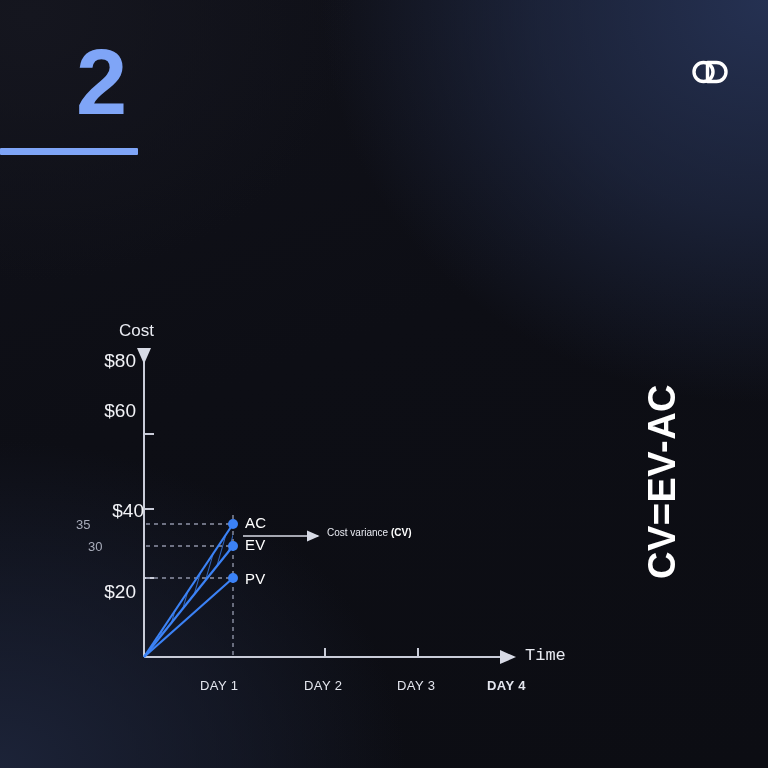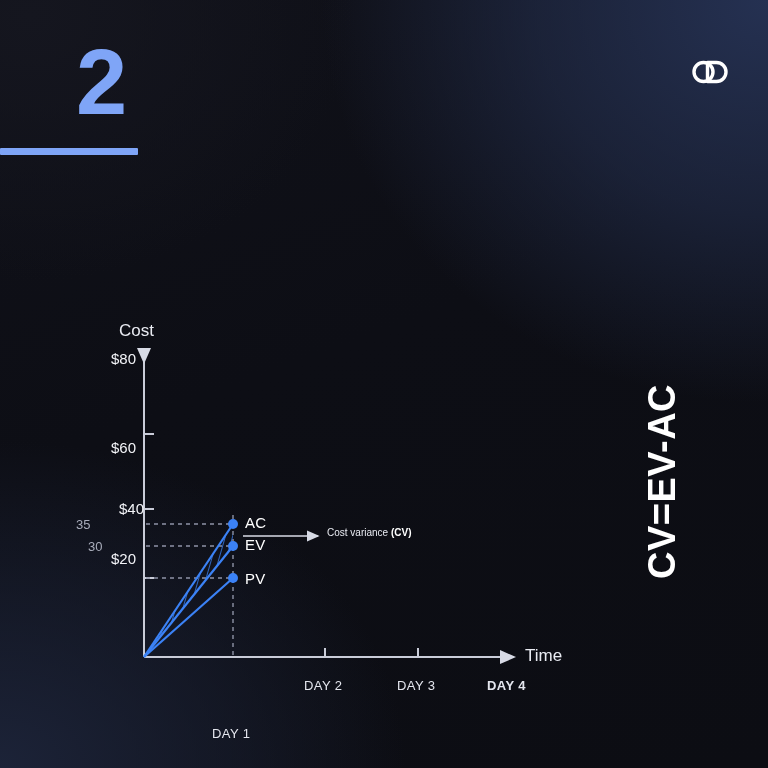--- a/index.html
+++ b/index.html
@@ -60,21 +60,21 @@
     letter-spacing: 0.5px;
     white-space: nowrap;
   }
 
   
   .chart { position: absolute; left: 0; top: 0; width: 768px; height: 768px; }
   .chart-overlay { position: absolute; left: 0; top: 0; width: 768px; height: 768px; }
 
   .lbl { position: absolute; color: #ffffff; white-space: nowrap; }
   .axis-title { font-size: 17px; color: #e9ebf2; }
-  .ytick-major { font-size: 15px; color: #f2f3f7; text-align: right; }
+  .ytick-major { font-size: 19px; color: #f2f3f7; text-align: right; }
   .ytick-minor { font-size: 13px; color: #a8acba; text-align: left; }
   .xtick { font-size: 13px; color: #e4e6ee; letter-spacing: 0.4px; }
   .series-lbl { font-size: 15px; font-weight: normal; color: #ffffff; letter-spacing: 0.3px; }
   .cv-note { font-size: 10px; color: #e9ebf2; white-space: nowrap; }
   .cv-note b { font-weight: bold; color: #ffffff; }
 </style>
 </head>
 <body>
 
 <div id="slide">
@@ -131,31 +131,31 @@
     <circle cx="233" cy="546" r="5" fill="#3b82f6"></circle>
     <circle cx="233" cy="578" r="5" fill="#3b82f6"></circle>
 
     <line x1="243" y1="536" x2="318" y2="536" stroke="#d8dbe6" stroke-width="1.6" marker-end="url(#arrowWhite)"></line>
   </svg>
 
   <div class="chart-overlay">
 
     <div class="lbl axis-title" style="left:119px; top:321px;">Cost</div>
 
-    <div class="lbl axis-title" style="left:525px; top:646px;">Time</div>
+    <div class="lbl axis-title" style="left:525px; top:646px;font-family:Liberation Mono, monospace;">Time</div>
 
     <div class="lbl ytick-major" style="left:56px; top:350px; width:80px;">$80</div>
-    <div class="lbl ytick-major" style="left:56px; top:439px; width:80px;">$60</div>
+    <div class="lbl ytick-major" style="left:56px; top:400px; width:80px;">$60</div>
     <div class="lbl ytick-major" style="left:64px; top:500px; width:80px;">$40</div>
-    <div class="lbl ytick-major" style="left:56px; top:550px; width:80px;">$20</div>
+    <div class="lbl ytick-major" style="left:56px; top:581px; width:80px;">$20</div>
 
     <div class="lbl ytick-minor" style="left:76px; top:517px; width:60px;">35</div>
     <div class="lbl ytick-minor" style="left:88px; top:539px; width:60px;">30</div>
 
-    <div class="lbl xtick" style="left:212px; top:678px;margin-top:48px;">DAY 1</div>
+    <div class="lbl xtick" style="left:200px; top:678px;">DAY 1</div>
     <div class="lbl xtick" style="left:304px; top:678px;">DAY 2</div>
     <div class="lbl xtick" style="left:397px; top:678px;">DAY 3</div>
     <div class="lbl xtick" style="left:487px; top:678px;font-weight:bold;">DAY 4</div>
 
     <div class="lbl series-lbl" style="left:245px; top:514px;">AC</div>
     <div class="lbl series-lbl" style="left:245px; top:536px;">EV</div>
     <div class="lbl series-lbl" style="left:245px; top:570px;">PV</div>
 
     <div class="lbl cv-note" style="left:327px; top:527px;">
       <span>Cost variance </span><b>(CV)</b>

